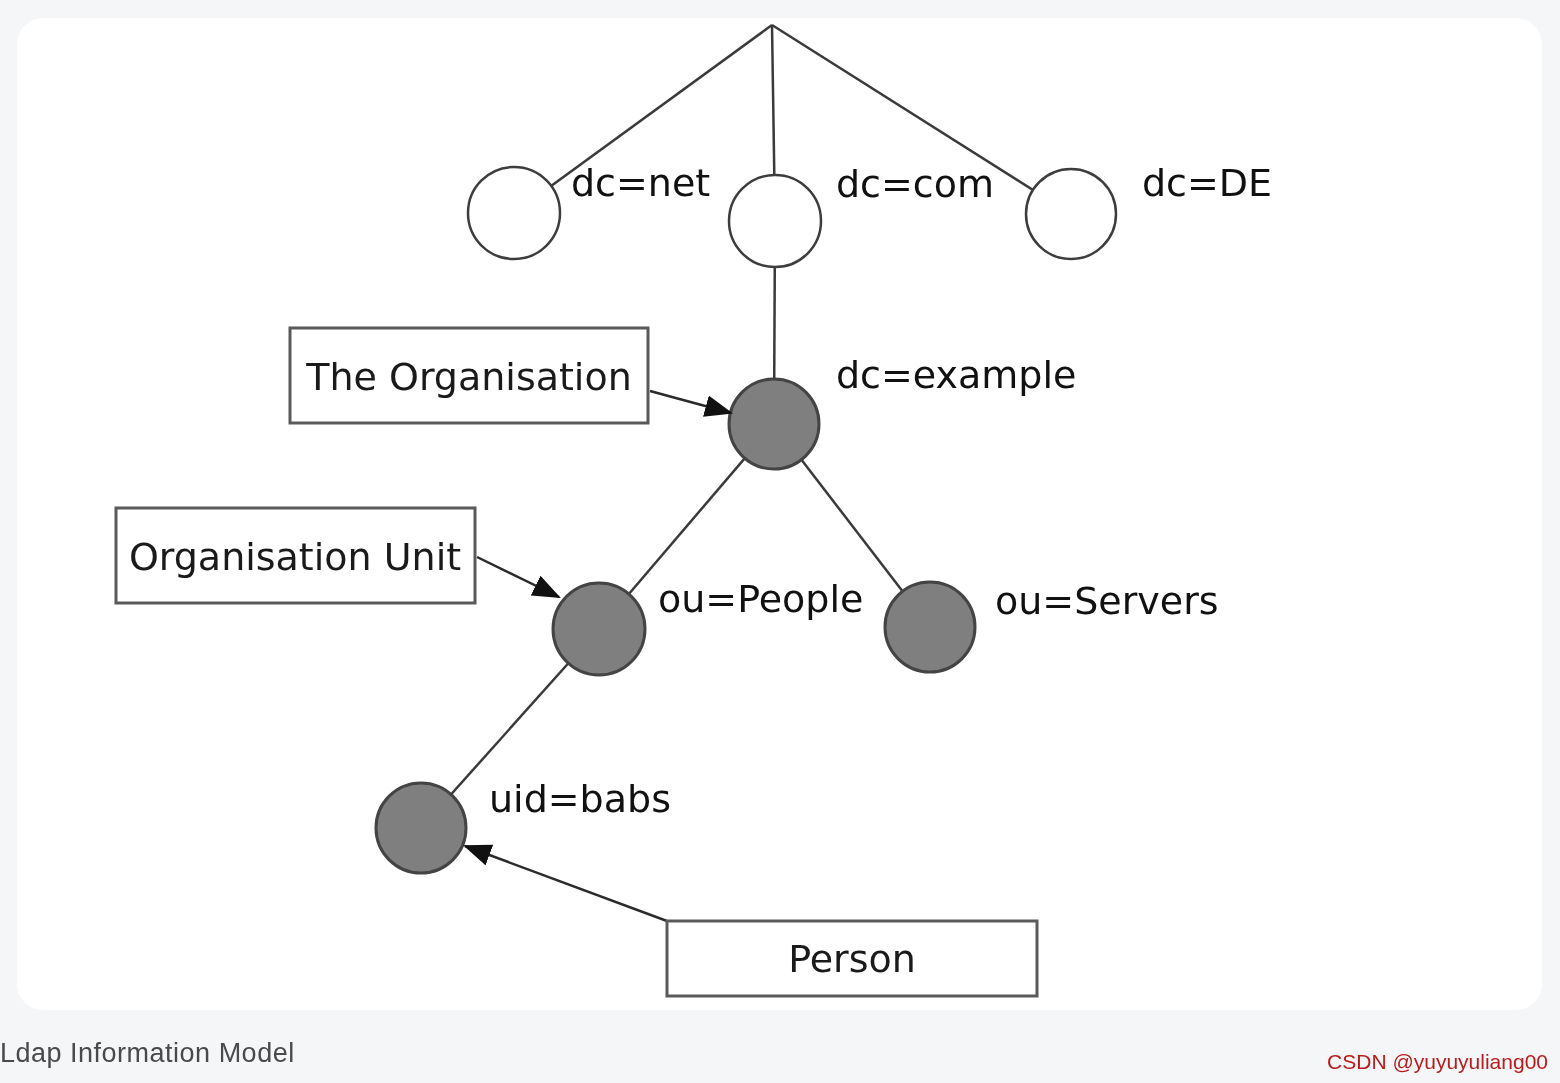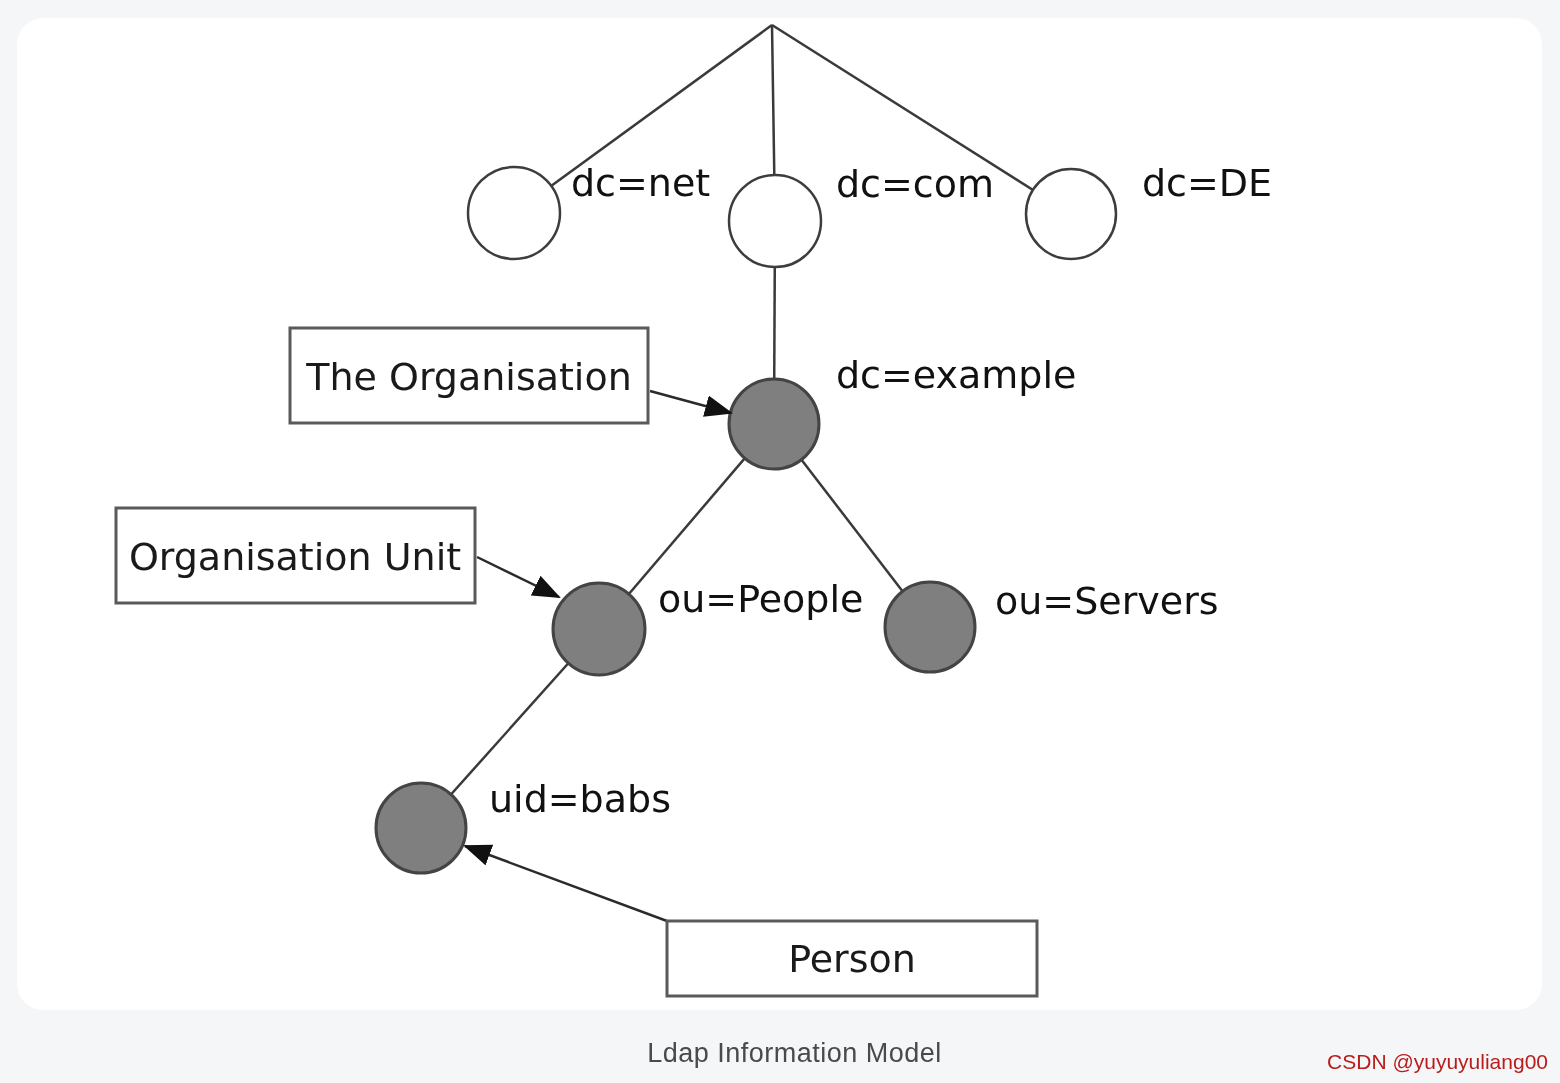--- a/index.html
+++ b/index.html
@@ -66,26 +66,24 @@
     font-family: "DejaVu Sans", sans-serif;
     font-size: 38px;
     fill: #1a1a1a;
     text-anchor: middle;
   }
   .caption {
     position: absolute;
     left: 0;
     right: 2px;
     top: 1038px;
-    text-align: center;
     font-family: "Liberation Sans", sans-serif;
     font-size: 27px;
     letter-spacing: 0.5px;
     color: #4a4a4a;
-    padding-left: 31px;
   }
   .watermark {
     position: absolute;
     right: 12px;
     top: 1050px;
     font-family: "Liberation Sans", sans-serif;
     font-size: 21px;
     color: #b91c1c;
   }
 </style>

